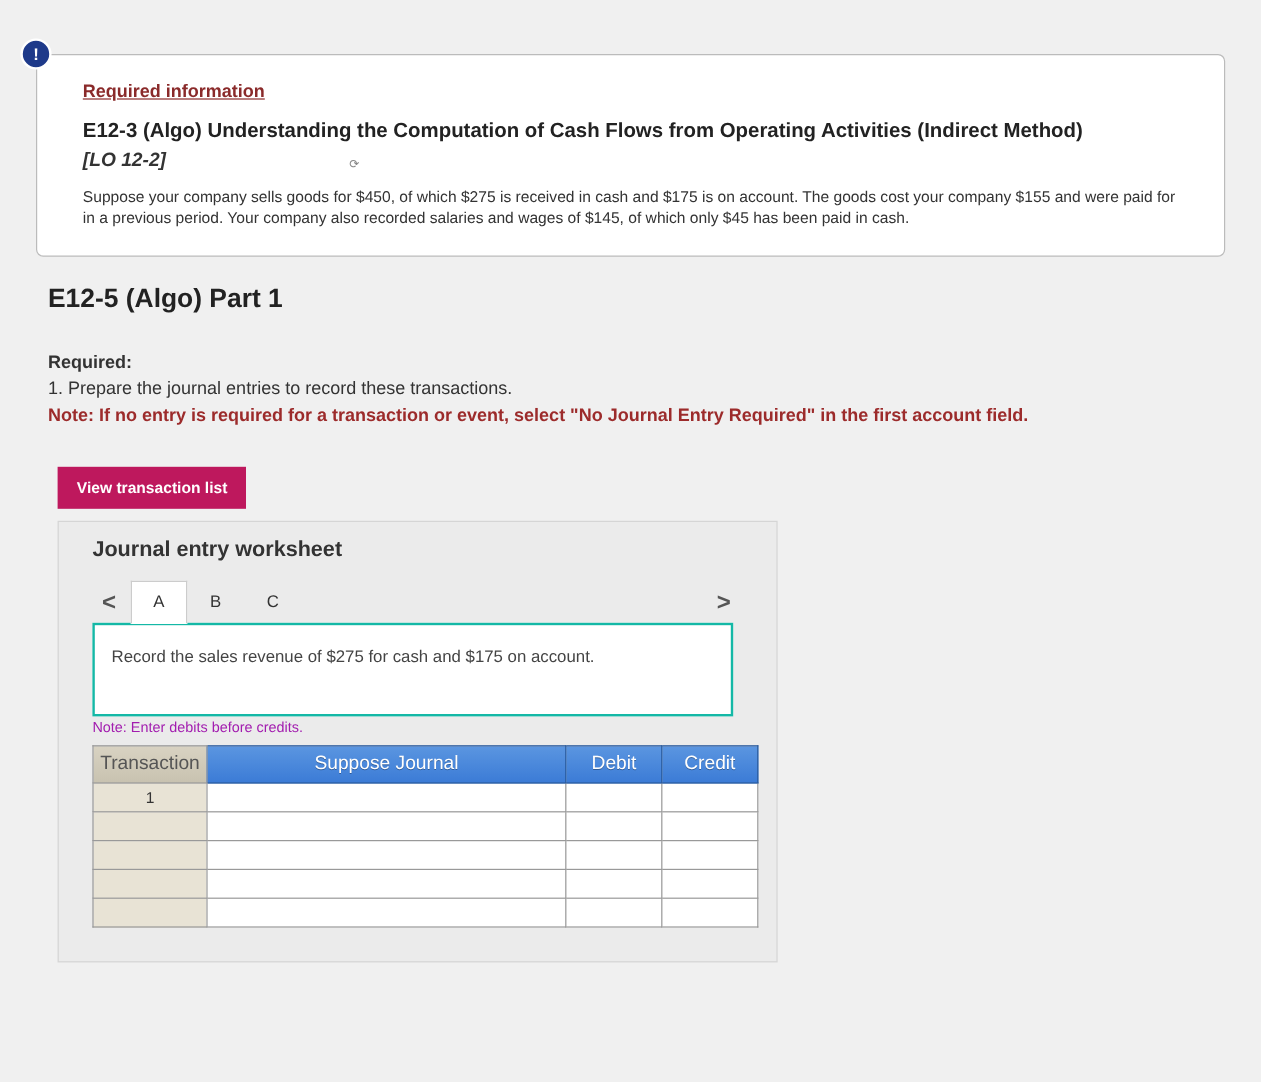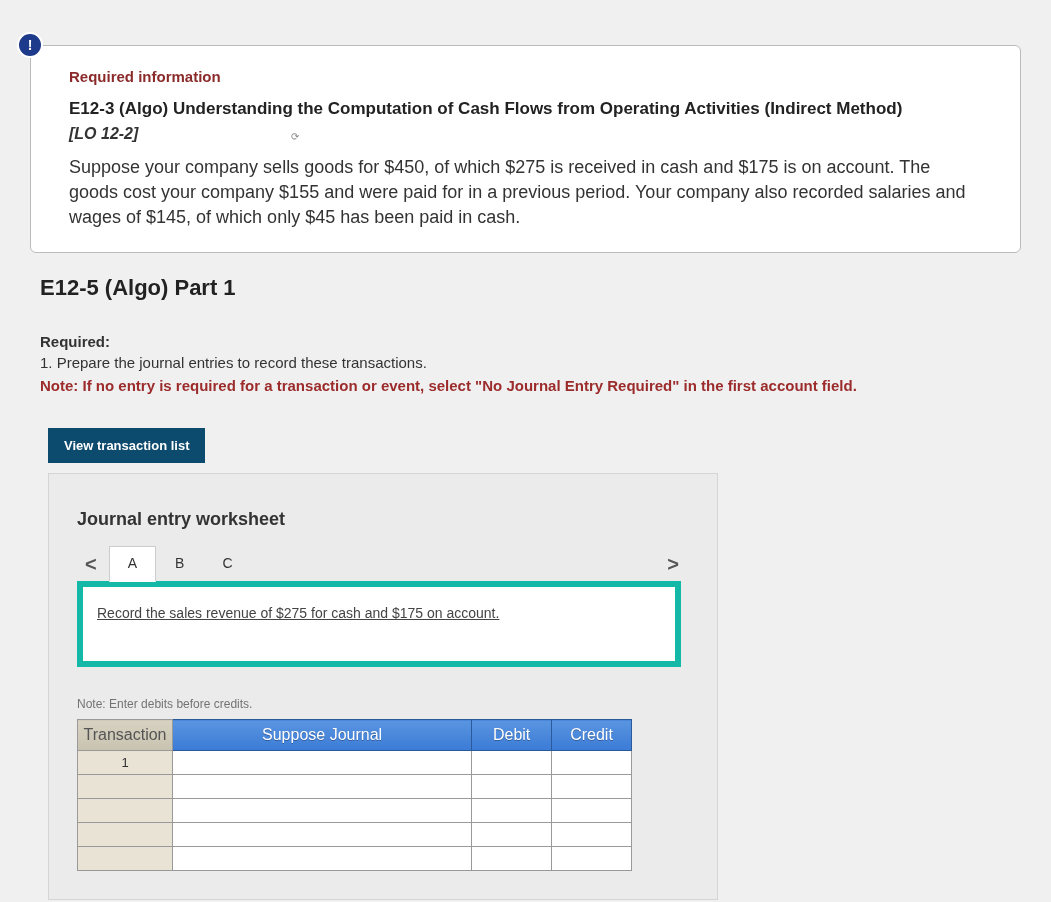--- a/index.html
+++ b/index.html
@@ -34,71 +34,72 @@
       justify-content: center;
       color: #fff;
       font-weight: bold;
       font-size: 14px;
     }
     .req-info {
       color: #8a2a2a;
       font-weight: 600;
       font-size: 15px;
       margin-bottom: 12px;
+      text-decoration: underline;
     }
     .main-title {
       font-weight: 700;
       font-size: 17px;
       color: #222;
       line-height: 1.4;
       margin-bottom: 4px;
     }
     .lo { font-weight: 700; font-size: 16px; margin-bottom: 12px; font-style: italic; }
     .italic-note {
       font-style: italic;
       font-size: 15px;
       color: #444;
       margin-bottom: 18px;
     }
     .body-text {
-      font-size: 18px;
+      font-size: 13px;
       color: #333;
       line-height: 1.4;
     }
     .part-heading {
       font-weight: 700;
       font-size: 22px;
       margin: 22px 0 30px 20px;
       color: #222;
     }
     .required-block { margin-left: 20px; font-size: 15px; line-height: 1.4; }
     .required-label { font-weight: 700; }
     .note-red {
       color: #9c2b2b;
       font-weight: 700;
       font-size: 15px;
       margin-top: 2px;
     }
     .view-btn {
       display: inline-block;
-      background: #0c4a6e;
+      background: #be185d;
       color: #fff;
       font-weight: 700;
       font-size: 13px;
       padding: 10px 16px;
       border: none;
       margin: 32px 0 0 28px;
       cursor: pointer;
     }
     .worksheet-panel {
       background: #ebebeb;
       border: 1px solid #d5d5d5;
       margin: 10px 0 0 28px;
-      width: 670px;
-      padding: 35px 0 28px 0;
+      width: 600px;
+      padding: 12px 0 28px 0;
     }
     .ws-title {
       font-weight: 700;
       font-size: 18px;
       color: #333;
       margin: 0 0 16px 28px;
     }
     .tab-row {
       display: flex;
       align-items: center;
@@ -122,33 +123,32 @@
     }
     .tab.active {
       background: #fff;
       border: 1px solid #ccc;
       border-bottom: 1px solid #fff;
       position: relative;
       z-index: 2;
     }
     .instruction-box {
       background: #fff;
-      border: 6px solid #14b8a6;
+      border: 2px solid #14b8a6;
       margin: -1px 36px 0 28px;
       padding: 18px 14px 40px 14px;
       font-size: 14px;
       color: #444;
       position: relative;
       z-index: 1;
-      text-decoration: underline;
     }
     .debit-note {
-      color: #737373;
+      color: #a21caf;
       font-size: 12px;
-      margin: 30px 0 8px 28px;
+      margin: 2px 0 8px 28px;
     }
     .journal-table {
       margin: 0 36px 0 28px;
       border-collapse: collapse;
       width: 555px;
     }
     .journal-table th {
       background: #3b7bd6;
       background: linear-gradient(#5a95e0, #3b7bd6);
       color: #fff;

